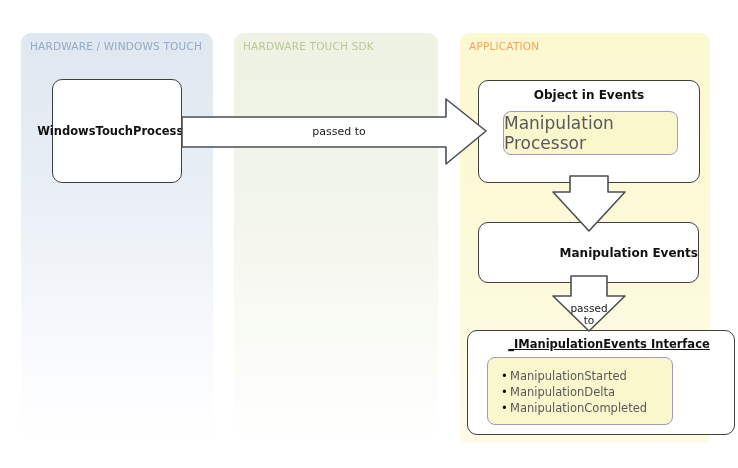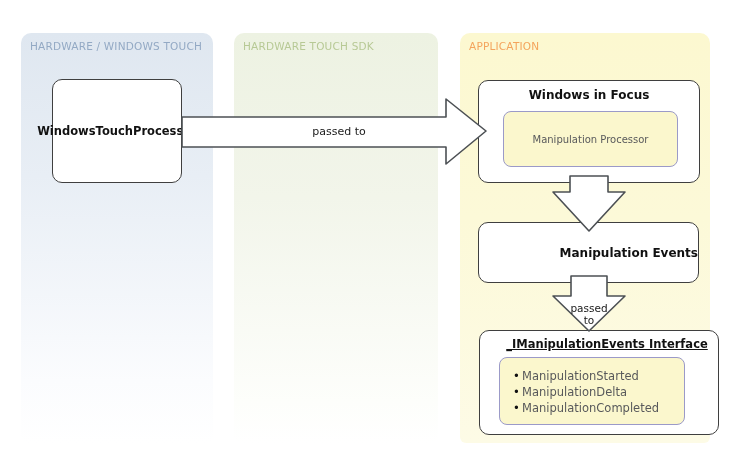--- a/index.html
+++ b/index.html
@@ -16,25 +16,25 @@
   .lane-hw .lane-label{color:#93a9c4;}
   .lane-sdk .lane-label{color:#b7c995;}
   .lane-app .lane-label{color:#f4a45c;}
   
   .node{position:absolute;box-sizing:border-box;background:#fff;border:1.5px solid #3f3f3f;border-radius:10px;z-index:1;}
   .box-source{left:52px;top:79px;width:130px;height:104px;display:flex;flex-direction:row;align-items:center;justify-content:center;}
   .box-source .tline{font-weight:bold;font-size:11.5px;line-height:16px;color:#111;}
   .box-oif{left:478px;top:80px;width:222px;height:103px;}
   .node-title{text-align:center;font-weight:bold;font-size:12px;color:#111;margin-top:7px;}
   .inner-yellow{position:absolute;box-sizing:border-box;background:#fbf7cd;border:1.5px solid #9b9ac8;border-radius:8px;}
-  .inner-proc{left:24px;top:30px;width:175px;height:56px;display:flex;align-items:center;justify-content:center;
-    font-size:10px;color:#58595b;}
+  .inner-proc{left:24px;top:30px;width:175px;height:44px;display:flex;align-items:center;justify-content:center;
+    font-size:17px;color:#58595b;}
   .box-events{left:478px;top:222px;width:221px;height:61px;display:flex;align-items:center;justify-content:flex-end;}
   .box-events .node-title{margin-top:0;}
-  .box-iface{left:479px;top:330px;width:240px;height:105px;padding-left:16px;}
+  .box-iface{left:467px;top:330px;width:268px;height:105px;padding-left:16px;}
   .box-iface .node-title{font-size:11.5px;text-decoration:underline;margin-top:6px;white-space:nowrap;}
   .inner-list{left:19px;top:26px;width:186px;height:68px;padding-top:10px;}
   .li{display:flex;font-size:11.5px;line-height:16px;color:#58595b;}
   .li .dot{width:22px;padding-left:13px;box-sizing:border-box;color:#111;}
   
   .arrow-layer{position:absolute;left:0;top:0;z-index:2;pointer-events:none;}
   .arrow-shape{fill:#ffffff;stroke:#4c5054;stroke-width:1.6;stroke-linejoin:round;}
   .arrow-text{font-family:"DejaVu Sans","Liberation Sans",sans-serif;fill:#1a1a1a;}
 </style>
 </head>
@@ -52,21 +52,21 @@
     <div class="lane-label">APPLICATION</div>
   </div>
 
   <div class="node box-source">
     <div class="tline">Windows</div>
     <div class="tline">Touch</div>
     <div class="tline">Processor</div>
   </div>
 
   <div class="node box-oif">
-    <div class="node-title">Windows in Focus</div>
+    <div class="node-title">Object in Events</div>
     <div class="inner-yellow inner-proc">Manipulation Processor</div>
   </div>
 
   <div class="node box-events">
     <div class="node-title">Manipulation Events</div>
   </div>
 
   <div class="node box-iface">
     <div class="node-title">_IManipulationEvents Interface</div>
     <div class="inner-yellow inner-list">

